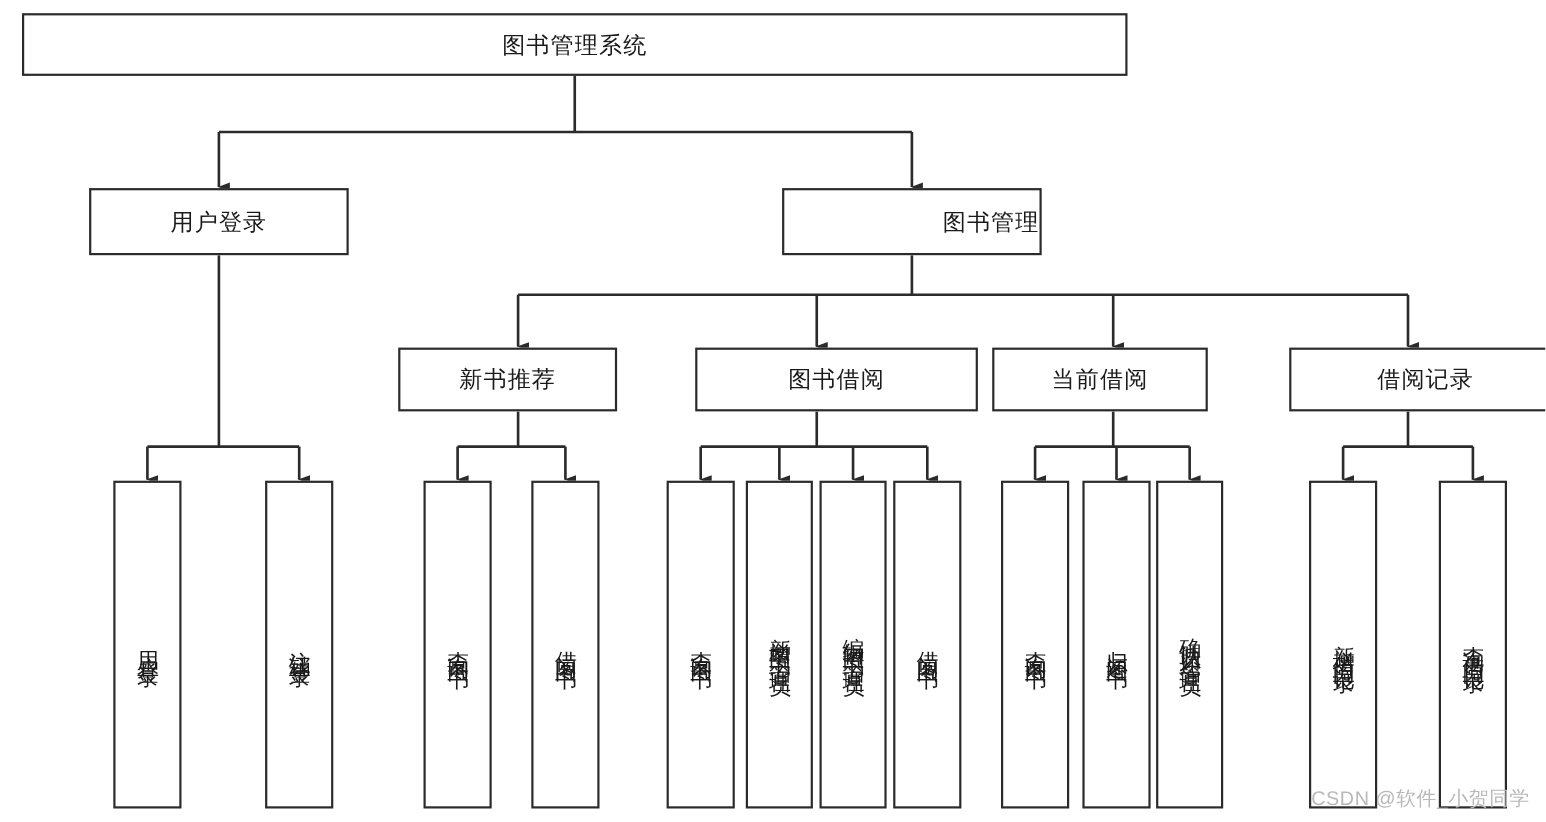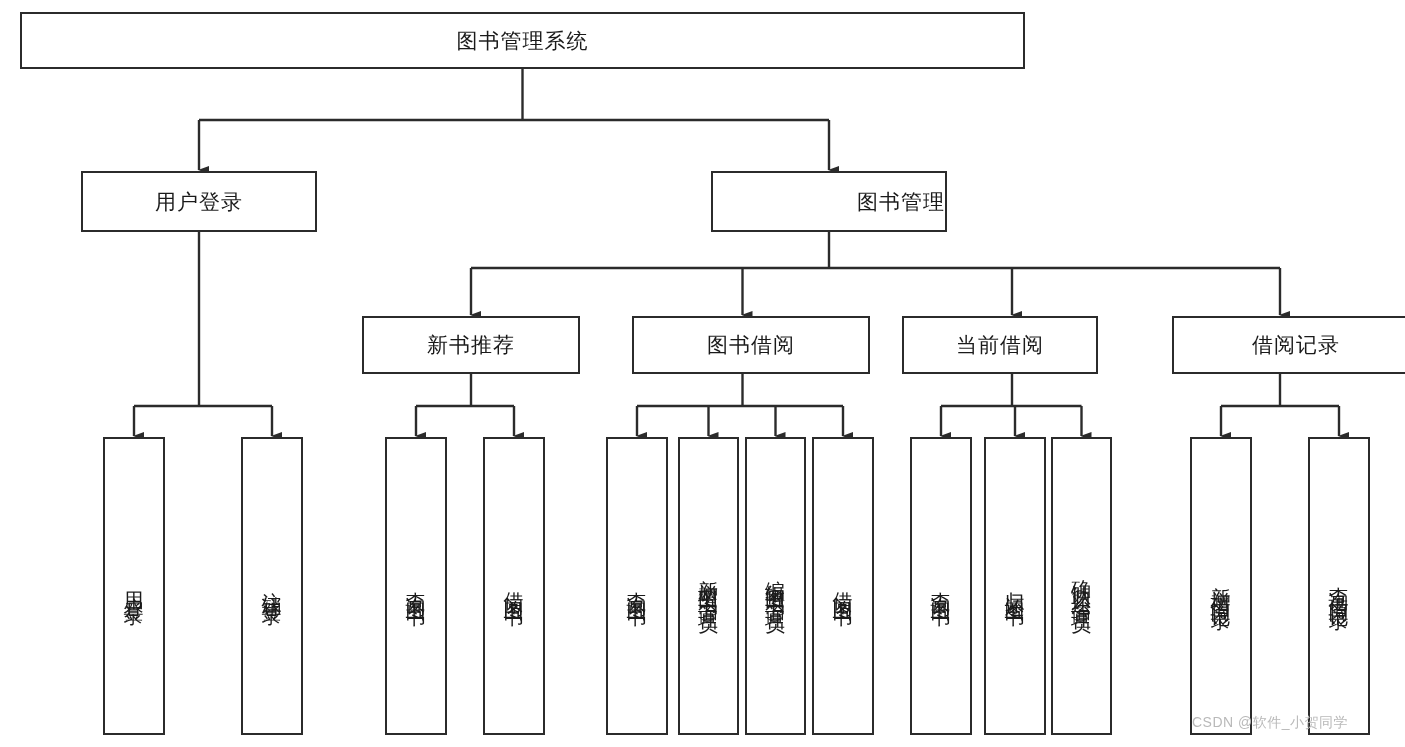--- a/index.html
+++ b/index.html
@@ -51,21 +51,21 @@
     white-space: nowrap;
     text-align: center;
   }
   .node .hlabel {
     white-space: nowrap;
   }
   #watermark {
     position: absolute;
     left: 1192px;
     top: 714px;
-    font-size: 14px;
+    font-size: 18px;
     color: #b9b9b9;
     white-space: nowrap;
     letter-spacing: 0.5px;
   }
 </style>
 </head>
 <body>
 
 <div id="stage">
 
@@ -115,24 +115,24 @@
   <div id="nodes-layer">
       <div class="node horizontal" style="left: 20px; top: 12px; width: 1005px; height: 57px;">
         <span class="hlabel">图书管理系统</span>
       </div>
       <div class="node horizontal" style="left: 81px; top: 171px; width: 236px; height: 61px;">
         <span class="hlabel">用户登录</span>
       </div>
       <div class="node horizontal" style="left: 711px; top: 171px; width: 236px; height: 61px; justify-content: flex-end;">
         <span class="hlabel">图书管理</span>
       </div>
-      <div class="node horizontal" style="left: 362px; top: 316px; width: 218px; height: 58px;">
+      <div class="node horizontal" style="left: 362px; top: 316px; width: 199px; height: 58px;">
         <span class="hlabel">新书推荐</span>
       </div>
-      <div class="node horizontal" style="left: 632px; top: 316px; width: 238px; height: 58px;">
+      <div class="node horizontal" style="left: 632px; top: 316px; width: 257px; height: 58px;">
         <span class="hlabel">图书借阅</span>
       </div>
       <div class="node horizontal" style="left: 902px; top: 316px; width: 196px; height: 58px; justify-content: center;">
         <span class="hlabel">当前借阅</span>
       </div>
       <div class="node horizontal" style="left: 1172px; top: 316px; width: 248px; height: 58px;">
         <span class="hlabel">借阅记录</span>
       </div>
       <div class="node vertical" style="left: 103px; top: 437px; width: 62px; height: 298px;">
         <span class="vlabel">用户登录</span>

